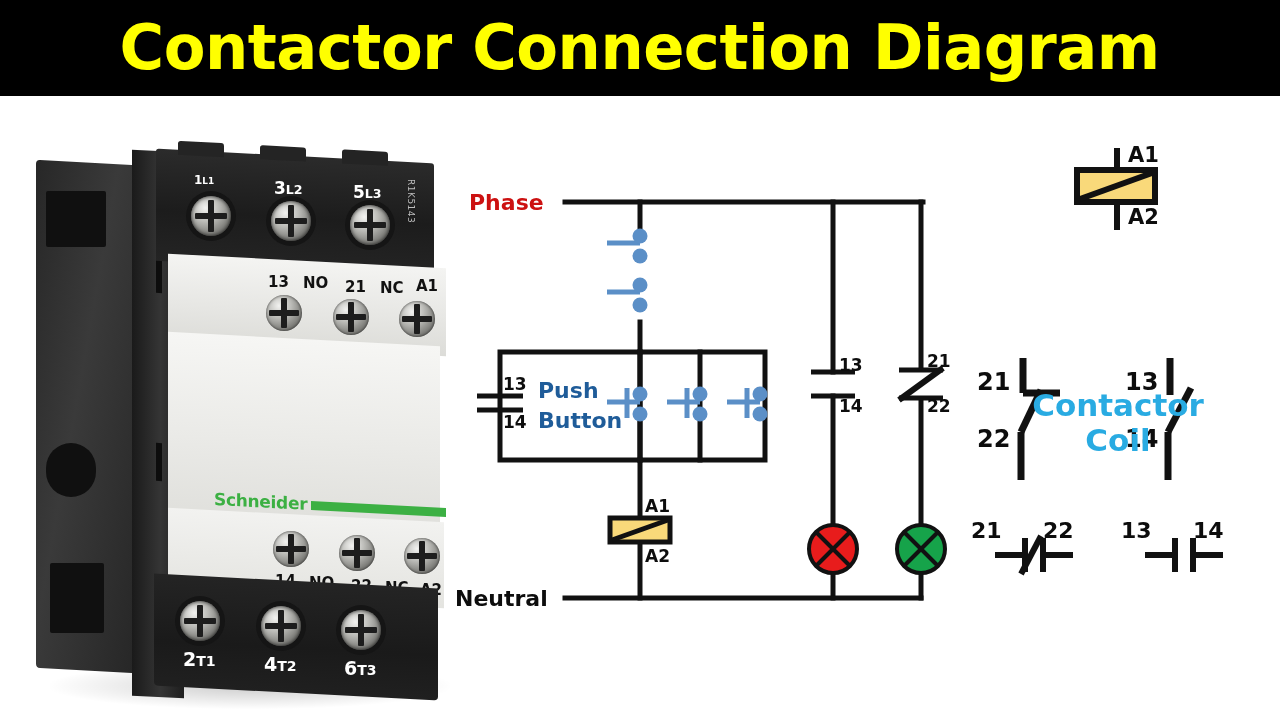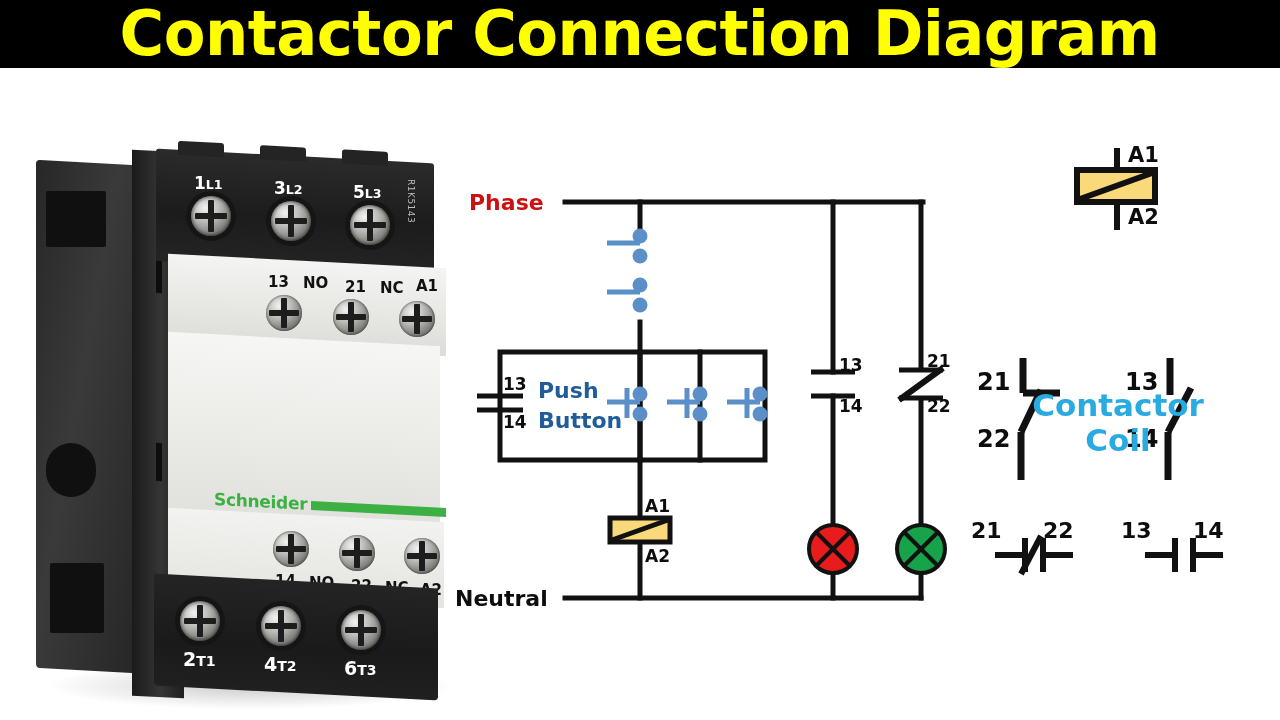--- a/index.html
+++ b/index.html
@@ -6,21 +6,21 @@
   html, body {
     width: 1280px; height: 720px;
     background: #ffffff;
     font-family: "Liberation Sans", sans-serif;
     overflow: hidden;
   }
   #root { position: relative; width: 1280px; height: 720px; background:#fff; }
 
   
   .title-bar {
-    position: absolute; left: 0; top: 0; width: 1280px; height: 68px;
+    position: absolute; left: 0; top: 0; width: 1280px; height: 96px;
     background: #000000;
     display: flex; align-items: center; justify-content: center;
   }
   .title-text {
     color: #ffff00;
     font-family: "DejaVu Sans", sans-serif;
     font-weight: 700;
     font-size: 62px;
     letter-spacing: -0.5px;
     transform: scaleX(0.98);
@@ -231,21 +231,21 @@
     <div class="ct-seam" style="left:128px; top:300px; width:6px; height:38px; background:#0d0d0d;"></div>
 
     <div class="ct-top-block">
       <div class="ct-top-tab" style="left:22px;"></div>
       <div class="ct-top-tab" style="left:104px;"></div>
       <div class="ct-top-tab" style="left:186px;"></div>
     </div>
 
     <div class="ct-code">R1K5143</div>
 
-    <div class="term-label" style="left:166px; top:30px; font-size:17px;">
+    <div class="term-label" style="left:166px; top:30px; font-size:12px;">
       <span>1</span><span class="sub">L1</span>
     </div>
     <div class="term-label" style="left:246px; top:35px; font-size:17px;">
       <span>3</span><span class="sub">L2</span>
     </div>
     <div class="term-label" style="left:325px; top:39px; font-size:17px;">
       <span>5</span><span class="sub">L3</span>
     </div>
 
     <div class="screw dark-seat" style="left:163px; top:53px; width:40px; height:40px;">

